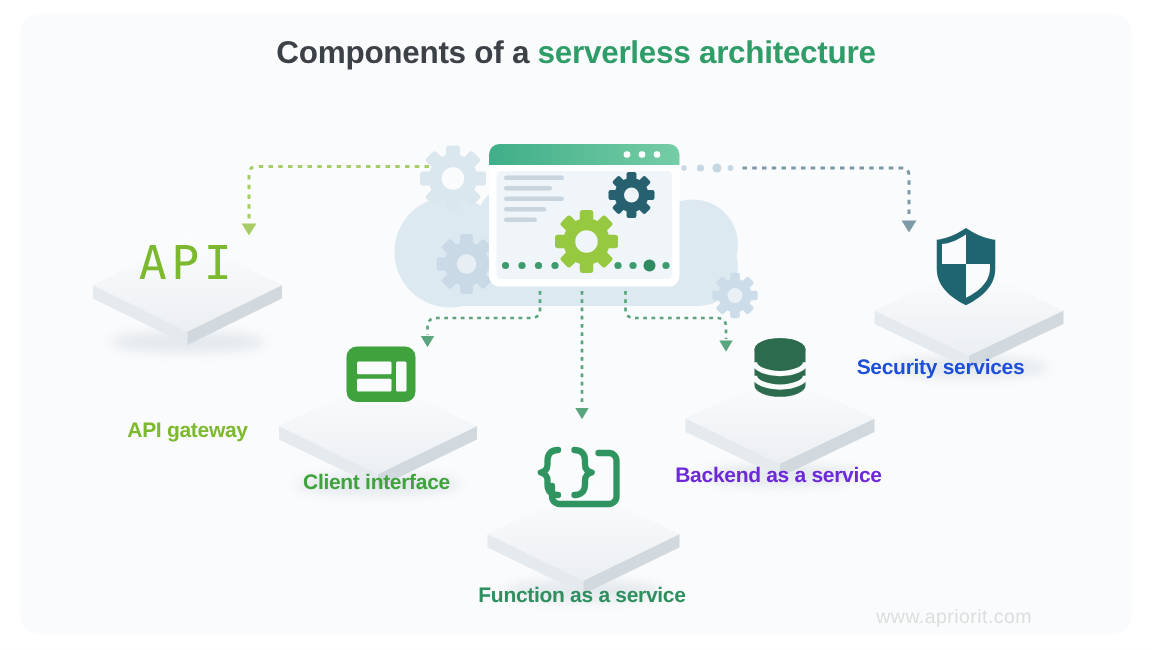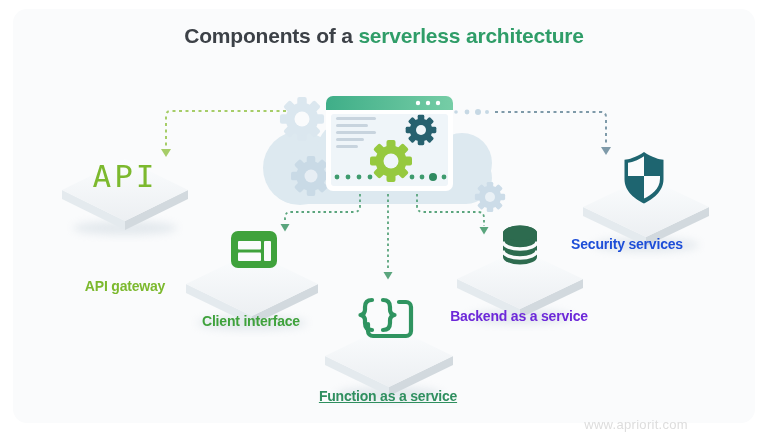--- a/index.html
+++ b/index.html
@@ -9,27 +9,27 @@
   .card { position:absolute; left:13px; top:9px; width:742px; height:414px;
           background:#fafbfc; border-radius:14px; }
   svg.gfx { position:absolute; left:0; top:0; width:768px; height:433px; }
   .title { position:absolute; left:0; top:24px; width:768px; text-align:center;
            font-size:21px; font-weight:800; letter-spacing:-0.2px; color:#3c4147; }
   .title .hl { color:#2f9d68; }
   .lbl { position:absolute; text-align:center; font-weight:700; font-size:14px;
          letter-spacing:-0.2px; }
   .lbl-api      { left:55px;  top:235px; width:140px; color:#7cb92e;margin-top:43px; }
   .lbl-client   { left:171px; top:313px; width:160px; color:#3fa23c; }
-  .lbl-function { left:288px; top:388px; width:200px; color:#2f8f5f;text-decoration:underline; }
+  .lbl-function { left:288px; top:388px; width:200px; color:#2f8f5f; }
   .lbl-backend  { left:419px; top:308px; width:200px; color:#6d28d9; }
   .lbl-security { left:537px; top:236px; width:180px; color:#1d4ed8; }
   .api-big { position:absolute; left:65px; top:158px; width:120px; text-align:center;
              font-family:"DejaVu Sans Mono", monospace; font-weight:400;
              font-size:31px; letter-spacing:3px; color:#7cb92e; }
-  .watermark { position:absolute; right:24px; bottom:1px; font-size:13px;
+  .watermark { position:absolute; right:24px; bottom:15px; font-size:13px;
                color:#dddddd; letter-spacing:0.3px; }
 </style>
 </head>
 <body>
 
 <div id="stage">
   <div class="card"></div>
 
   <svg class="gfx" viewBox="0 0 768 433">
     <defs>

